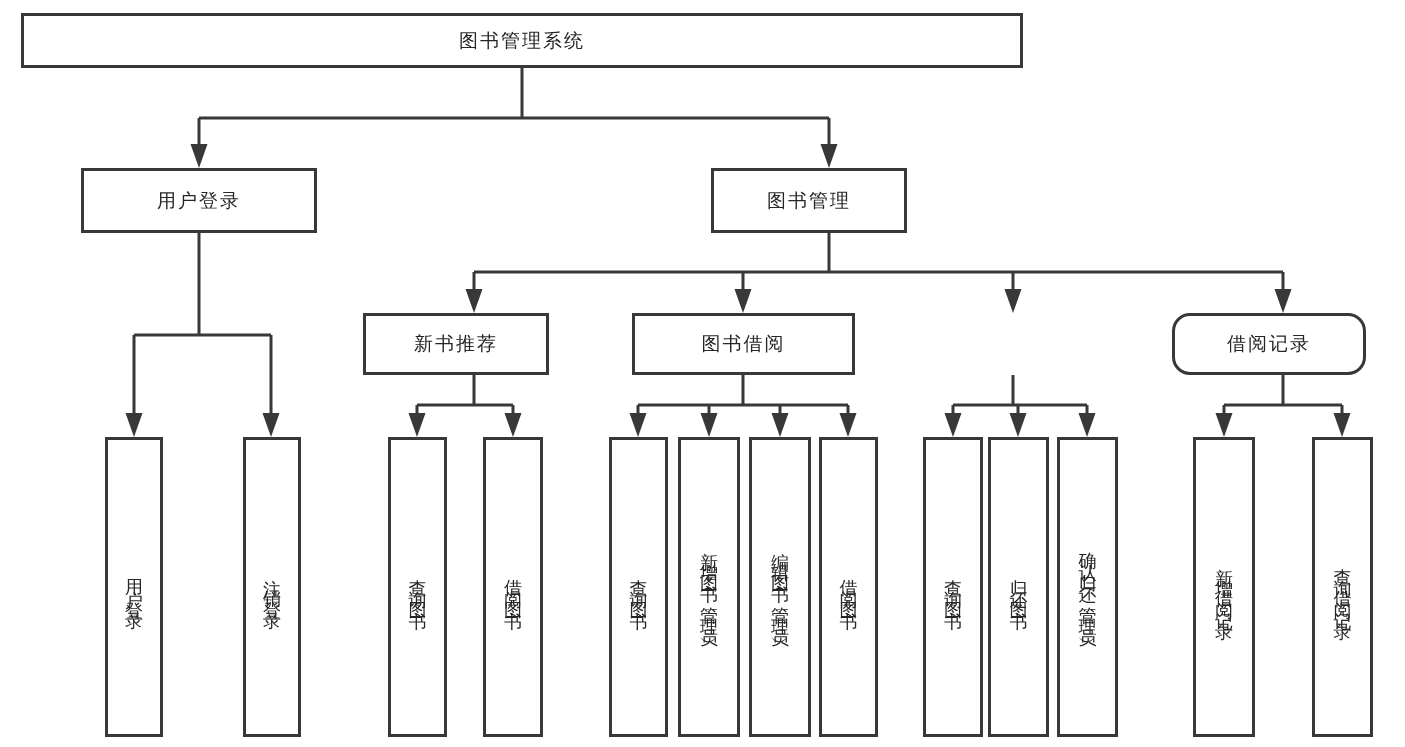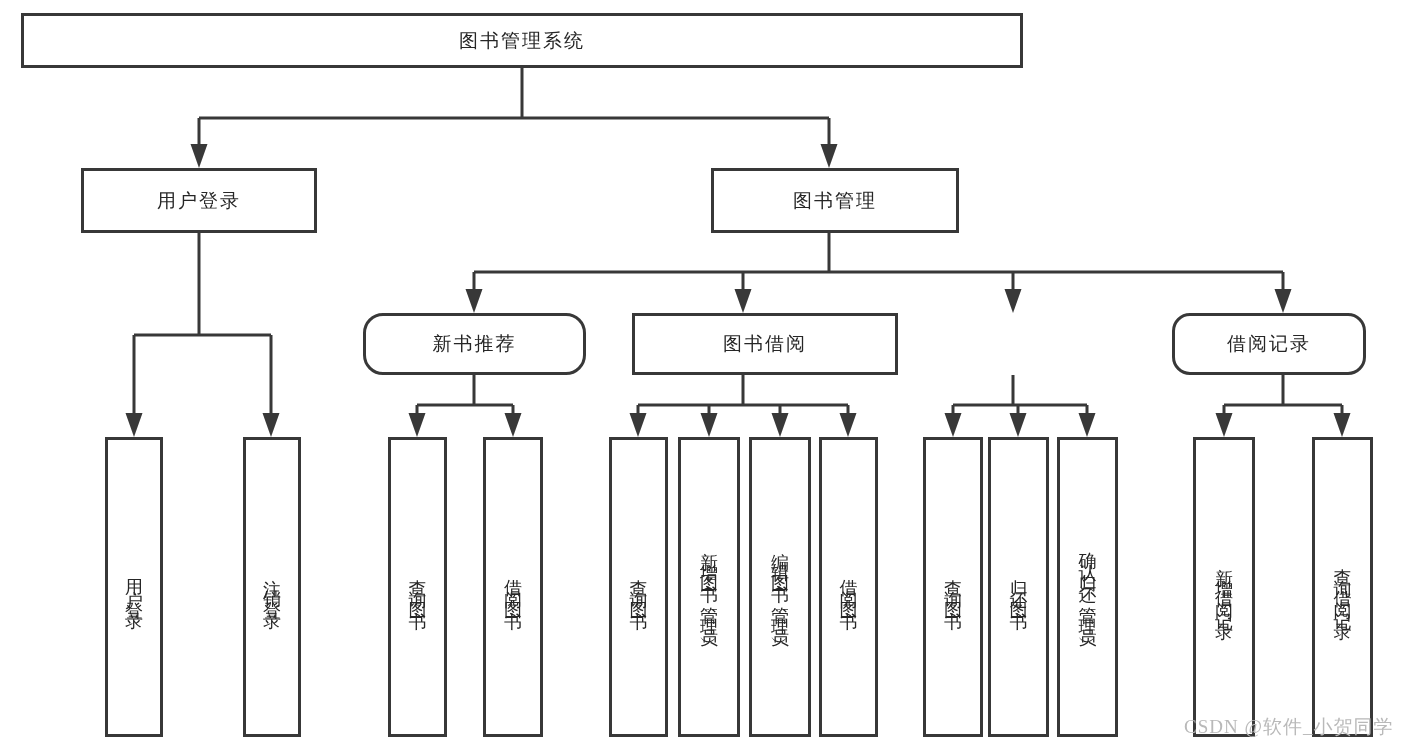--- a/index.html
+++ b/index.html
@@ -34,24 +34,24 @@
     text-orientation: mixed;
     font-size: 18px;
     letter-spacing: 11px;
     white-space: nowrap;
     color: #262626;
   }
   
   #n-root   { left: 21px;  top: 13px;  width: 1002px; height: 55px; }
   
   #n-login  { left: 81px;  top: 168px; width: 236px; height: 65px; }
-  #n-mgmt   { left: 711px; top: 168px; width: 248px; height: 65px; }
+  #n-mgmt   { left: 711px; top: 168px; width: 196px; height: 65px; }
   
-  #n-rec    { left: 363px;  top: 313px; width: 223px; height: 62px; border-radius: 20px; }
-  #n-borrow { left: 632px;  top: 313px; width: 266px; height: 62px; }
+  #n-rec    { left: 363px;  top: 313px; width: 186px; height: 62px; }
+  #n-borrow { left: 632px;  top: 313px; width: 223px; height: 62px; }
   #n-cur    { left: 902px;  top: 313px; width: 222px; height: 62px; }
   #n-rcd    { left: 1172px; top: 313px; width: 194px; height: 62px; border-radius: 18px; }
   
   .leaf { top: 437px; height: 300px; }
   #l-1  { left: 105px;  width: 58px; }
   #l-2  { left: 243px;  width: 58px; }
   #l-3  { left: 388px;  width: 59px; }
   #l-4  { left: 483px;  width: 60px; }
   #l-5  { left: 609px;  width: 59px; }
   #l-6  { left: 678px;  width: 62px; }
@@ -183,15 +183,14 @@
   <div class="node node-v leaf" id="l-11">
     <span>确认归还（管理员）</span>
   </div>
   <div class="node node-v leaf" id="l-12">
     <span>新增借阅记录</span>
   </div>
   <div class="node node-v leaf" id="l-13">
     <span>查询借阅记录</span>
   </div>
 
-  <div class="watermark">CSDN @软件_小贺同学</div>
 
 </div>
 
 </body></html>

